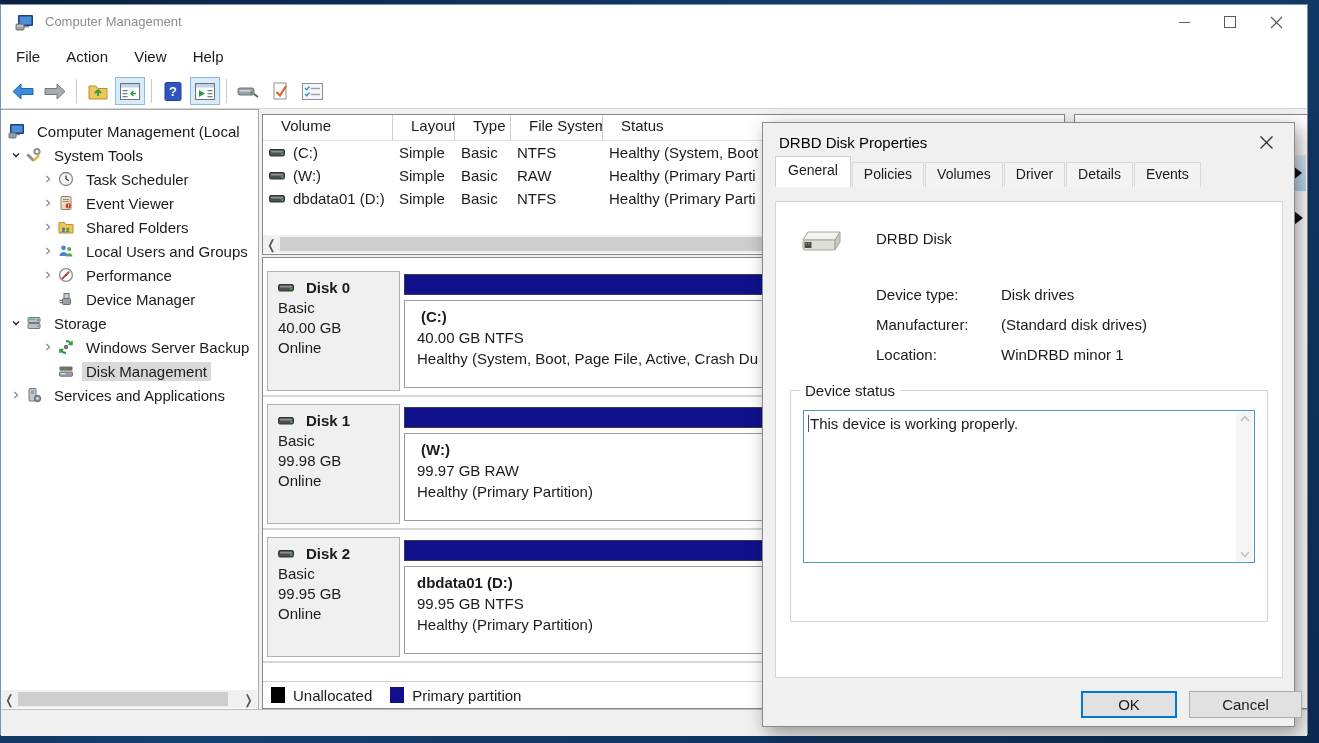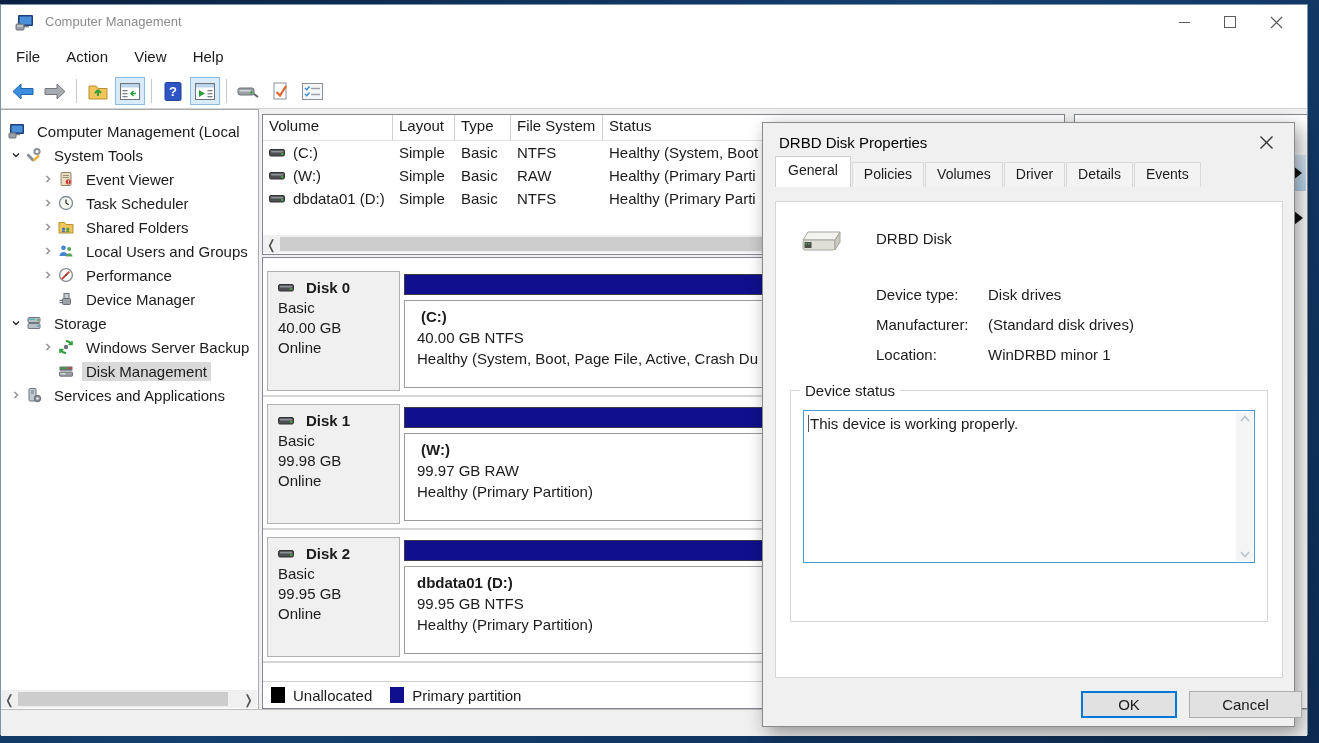--- a/index.html
+++ b/index.html
@@ -37,21 +37,21 @@
   .lv1{padding-left:6px;}
   .lv2{padding-left:38px;}
   .tlabel{padding:1px 4px;}
   .tlabel.sel{background:#d9d9d9;}
   .hscroll{position:absolute;height:18px;background:#f0f0f0;display:flex;align-items:center;}
   .hs-arrow{width:17px;text-align:center;font-size:13px;color:#505050;flex:0 0 17px;}
   .hs-thumb{height:14px;background:#cdcdcd;}
   
   .volpanel{position:absolute;left:261px;top:109px;width:803px;height:141px;background:#ffffff;border:1px solid #828790;box-sizing:border-box;}
   .vhead{display:flex;height:25px;border-bottom:1px solid #e0e0e0;font-size:15px;color:#1b1b1b;}
-  .vhead .hc{padding:2px 4px 0 6px;border-right:1px solid #d0d0d0;box-sizing:border-box;white-space:nowrap;overflow:hidden;}
+  .vhead .hc{padding:2px 4px 0 18px;border-right:1px solid #d0d0d0;box-sizing:border-box;white-space:nowrap;overflow:hidden;}
   .vrow{display:flex;height:23px;font-size:15px;color:#1b1b1b;align-items:center;}
   .vrow .c{padding:0 4px 0 6px;box-sizing:border-box;white-space:nowrap;overflow:hidden;}
   .w-vol{width:130px;flex:0 0 130px;}
   .w-lay{width:62px;flex:0 0 62px;}
   .w-typ{width:56px;flex:0 0 56px;}
   .w-fs{width:92px;flex:0 0 92px;}
   .w-st{flex:1;}
   .volcell{display:flex;align-items:center;gap:6px;}
   
   .diskpanel{position:absolute;left:261px;top:252px;width:803px;height:452px;background:#ffffff;border:1px solid #828790;box-sizing:border-box;}
@@ -73,21 +73,21 @@
   
   .dlg{position:absolute;left:762px;top:122px;width:533px;height:605px;background:#f0f0f0;border:1px solid #8a8a8a;box-sizing:border-box;box-shadow:5px 6px 18px rgba(0,0,0,.4);}
   .dlg-title{position:absolute;left:16px;top:11px;font-size:15px;color:#000;}
   .dlg-close{position:absolute;right:8px;top:4px;width:40px;height:30px;display:flex;align-items:center;justify-content:center;}
   .tabs{position:absolute;left:12px;top:36px;height:28px;display:flex;align-items:flex-end;}
   .tab{font-size:14px;color:#1b1b1b;background:#f3f3f3;border:1px solid #d9d9d9;border-bottom:none;padding:3px 11px 4px 11px;margin-right:1px;height:17px;}
   .tab.active{background:#ffffff;border:1px solid #d0d0d0;border-bottom:none;padding:5px 12px 7px 12px;position:relative;z-index:3;height:18px;}
   .page{position:absolute;left:12px;top:78px;width:508px;height:477px;background:#ffffff;border:1px solid #d6d6d6;box-sizing:border-box;z-index:2;}
   .dev-icon{position:absolute;left:22px;top:24px;}
   .dev-name{position:absolute;left:100px;top:28px;font-size:15px;color:#1b1b1b;}
-  .frow{position:absolute;left:100px;font-size:15px;color:#1b1b1b;display:flex;}
+  .frow{position:absolute;left:100px;font-size:15px;color:#1b1b1b;display:flex;gap:13px;}
   .flabel{width:112px;flex:0 0 112px;}
   .groupbox{position:absolute;left:14px;top:188px;width:478px;height:232px;border:1px solid #d5d5d5;box-sizing:border-box;}
   .grouplabel{position:absolute;left:9px;top:-9px;background:#ffffff;padding:0 5px;font-size:15px;color:#1b1b1b;}
   .statusbox{position:absolute;left:12px;top:19px;right:12px;height:153px;border:1px solid #4799d3;background:#ffffff;box-sizing:border-box;}
   .statustext{position:absolute;left:4px;top:4px;right:24px;font-size:15px;color:#1b1b1b;border-left:1px solid #555;padding-left:1px;}
   .vscroll{position:absolute;right:1px;top:1px;bottom:1px;width:17px;background:#f5f5f5;display:flex;flex-direction:column;justify-content:space-between;align-items:center;padding:3px 0;box-sizing:border-box;}
   .btn{position:absolute;height:27px;background:#e1e1e1;font-size:15px;color:#1b1b1b;display:flex;align-items:center;justify-content:center;box-sizing:border-box;}
   .btn-ok{left:318px;top:568px;width:96px;border:2px solid #0078d7;}
   .btn-cancel{left:426px;top:568px;width:113px;border:1px solid #adadad;}
   svg{display:block;}
@@ -232,44 +232,44 @@
       </div>
 
       <div class="titem lv2">
         <span class="chev">
           <svg width="10" height="10" viewBox="0 0 10 10">
               <path d="M3.5 2 L6.5 5 L3.5 8" stroke="#8a8a8a" stroke-width="1.3" fill="none"></path>
             </svg>
         </span>
         <span class="ticon">
           <svg width="16" height="16" viewBox="0 0 16 16">
+              <circle cx="8" cy="8" r="6.5" fill="#f6f6f1" stroke="#7e8a94" stroke-width="1.3"></circle>
+              <path d="M8 4.5 V8 L10.8 9.8" stroke="#333" stroke-width="1.3" fill="none"></path>
+            </svg>
+        </span>
+        <span class="tlabel">Task Scheduler</span>
+      </div>
+
+      <div class="titem lv2">
+        <span class="chev">
+          <svg width="10" height="10" viewBox="0 0 10 10">
+              <path d="M3.5 2 L6.5 5 L3.5 8" stroke="#8a8a8a" stroke-width="1.3" fill="none"></path>
+            </svg>
+        </span>
+        <span class="ticon">
+          <svg width="16" height="16" viewBox="0 0 16 16">
               <rect x="3" y="1.5" width="10" height="13" rx="1" fill="#e9dcc3" stroke="#8f8468"></rect>
               <line x1="5" y1="4.5" x2="11" y2="4.5" stroke="#9a8f73"></line>
               <line x1="5" y1="6.5" x2="11" y2="6.5" stroke="#9a8f73"></line>
               <circle cx="10.3" cy="10.8" r="2.6" fill="#d23b2f"></circle>
               <rect x="10" y="9.3" width="0.8" height="2" fill="#fff"></rect>
               <rect x="10" y="11.8" width="0.8" height="0.8" fill="#fff"></rect>
             </svg>
         </span>
         <span class="tlabel">Event Viewer</span>
-      </div>
-
-      <div class="titem lv2">
-        <span class="chev">
-          <svg width="10" height="10" viewBox="0 0 10 10">
-              <path d="M3.5 2 L6.5 5 L3.5 8" stroke="#8a8a8a" stroke-width="1.3" fill="none"></path>
-            </svg>
-        </span>
-        <span class="ticon">
-          <svg width="16" height="16" viewBox="0 0 16 16">
-              <circle cx="8" cy="8" r="6.5" fill="#f6f6f1" stroke="#7e8a94" stroke-width="1.3"></circle>
-              <path d="M8 4.5 V8 L10.8 9.8" stroke="#333" stroke-width="1.3" fill="none"></path>
-            </svg>
-        </span>
-        <span class="tlabel">Task Scheduler</span>
       </div>
 
       <div class="titem lv2">
         <span class="chev">
           <svg width="10" height="10" viewBox="0 0 10 10">
               <path d="M3.5 2 L6.5 5 L3.5 8" stroke="#8a8a8a" stroke-width="1.3" fill="none"></path>
             </svg>
         </span>
         <span class="ticon">
           <svg width="16" height="16" viewBox="0 0 16 16">

